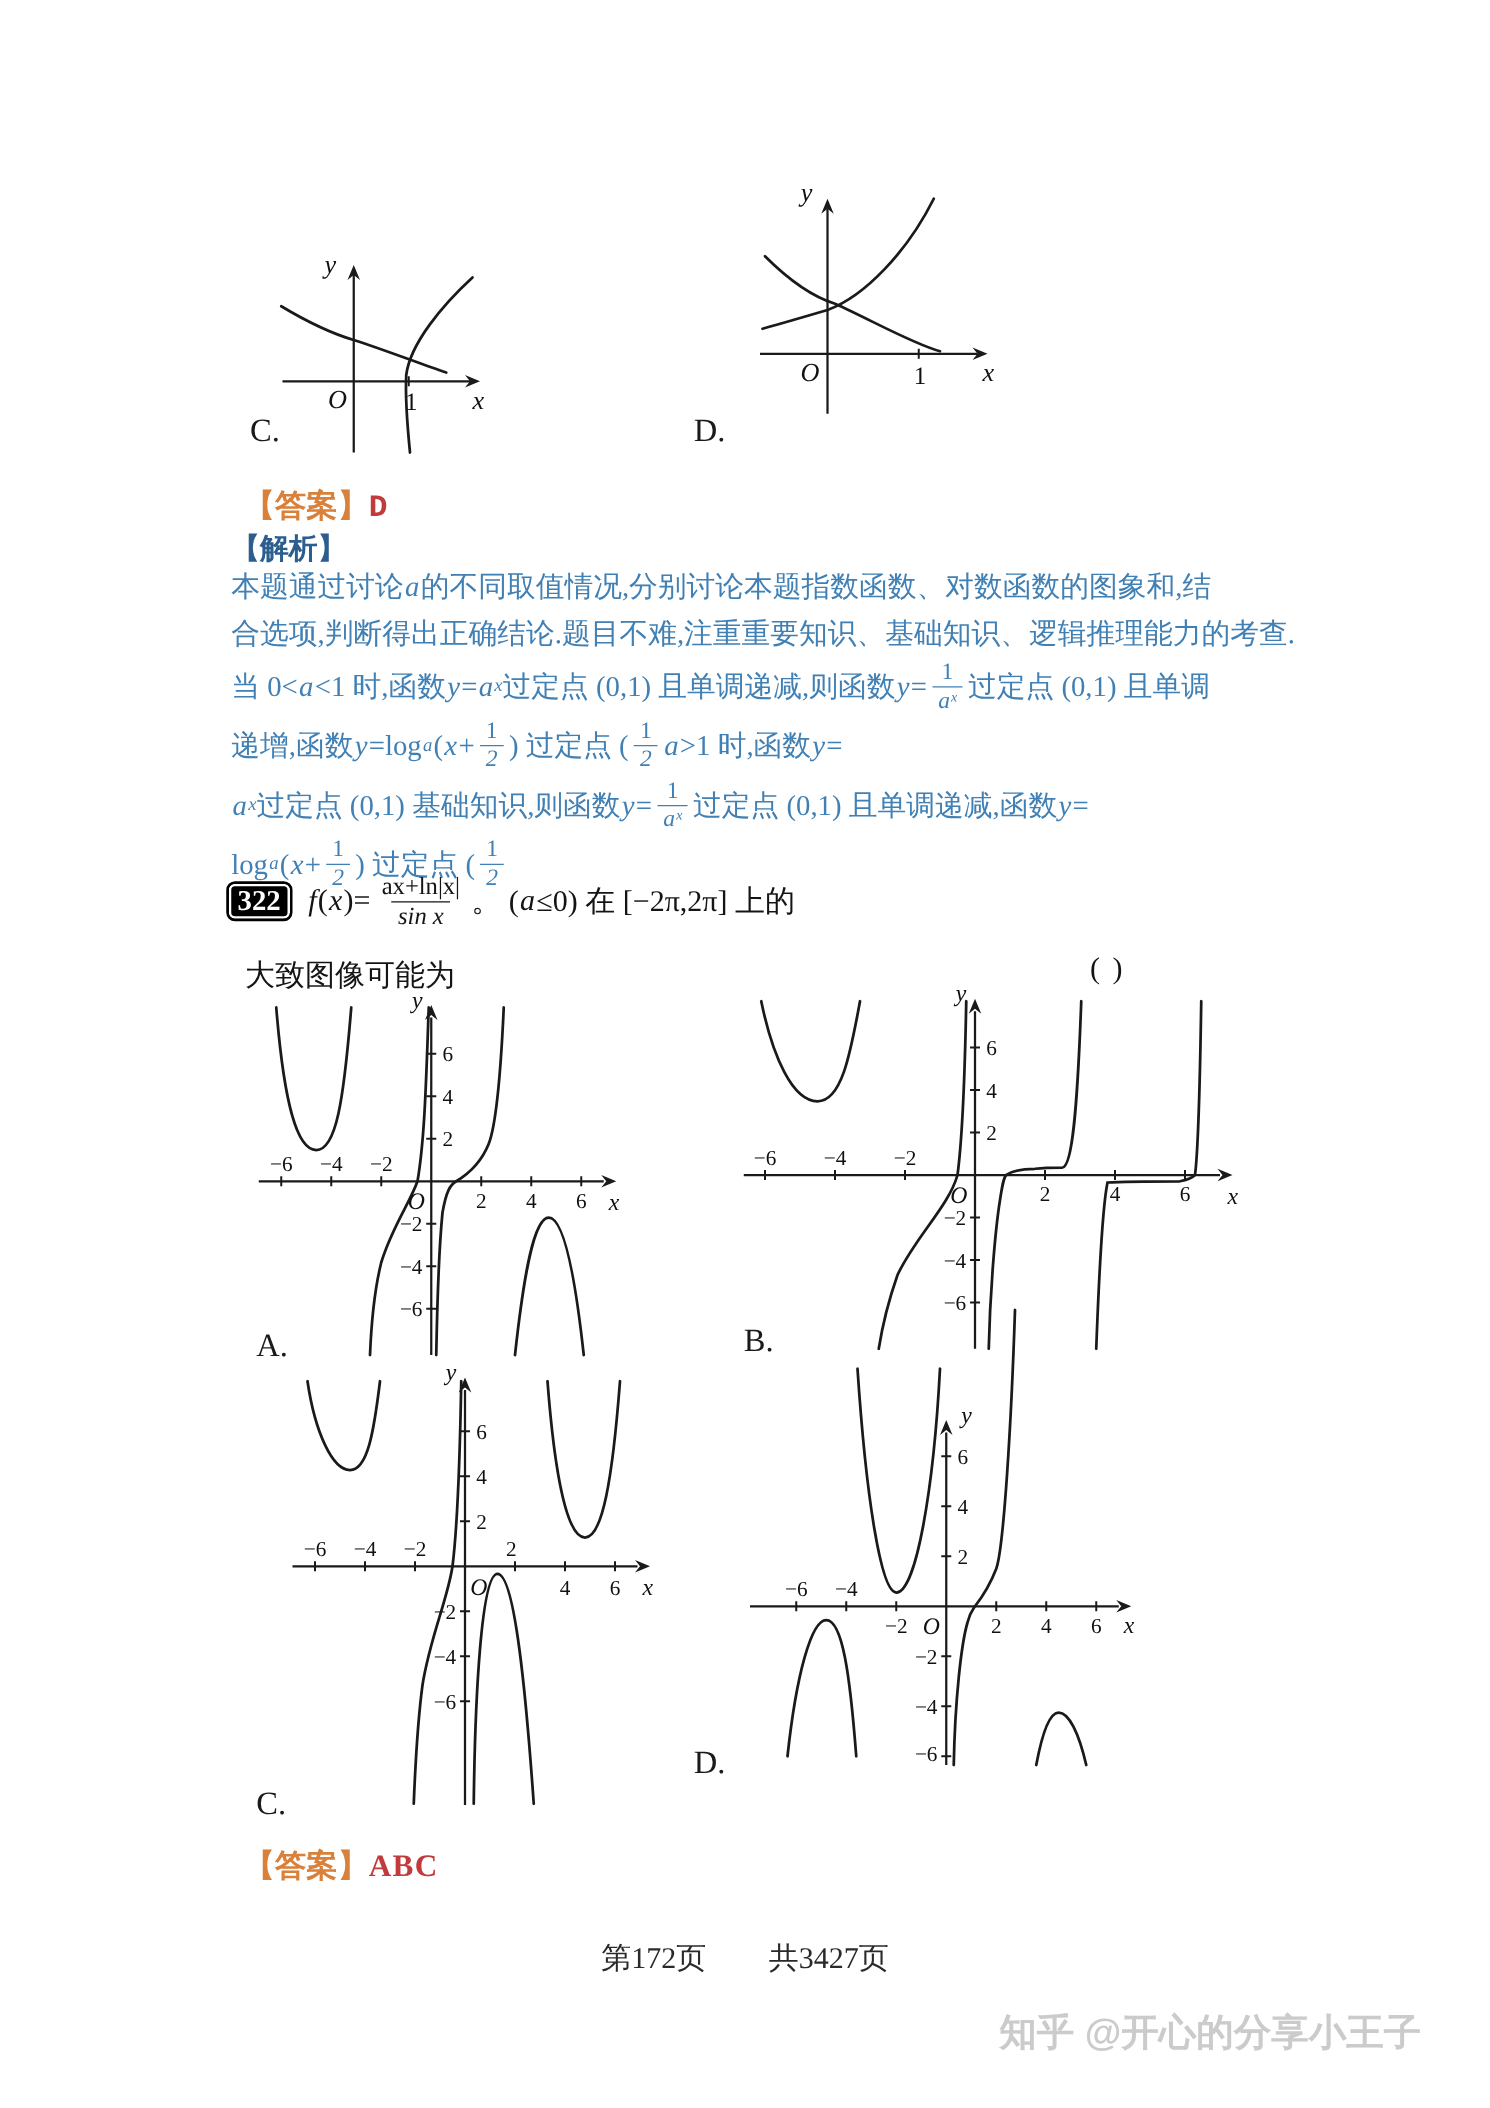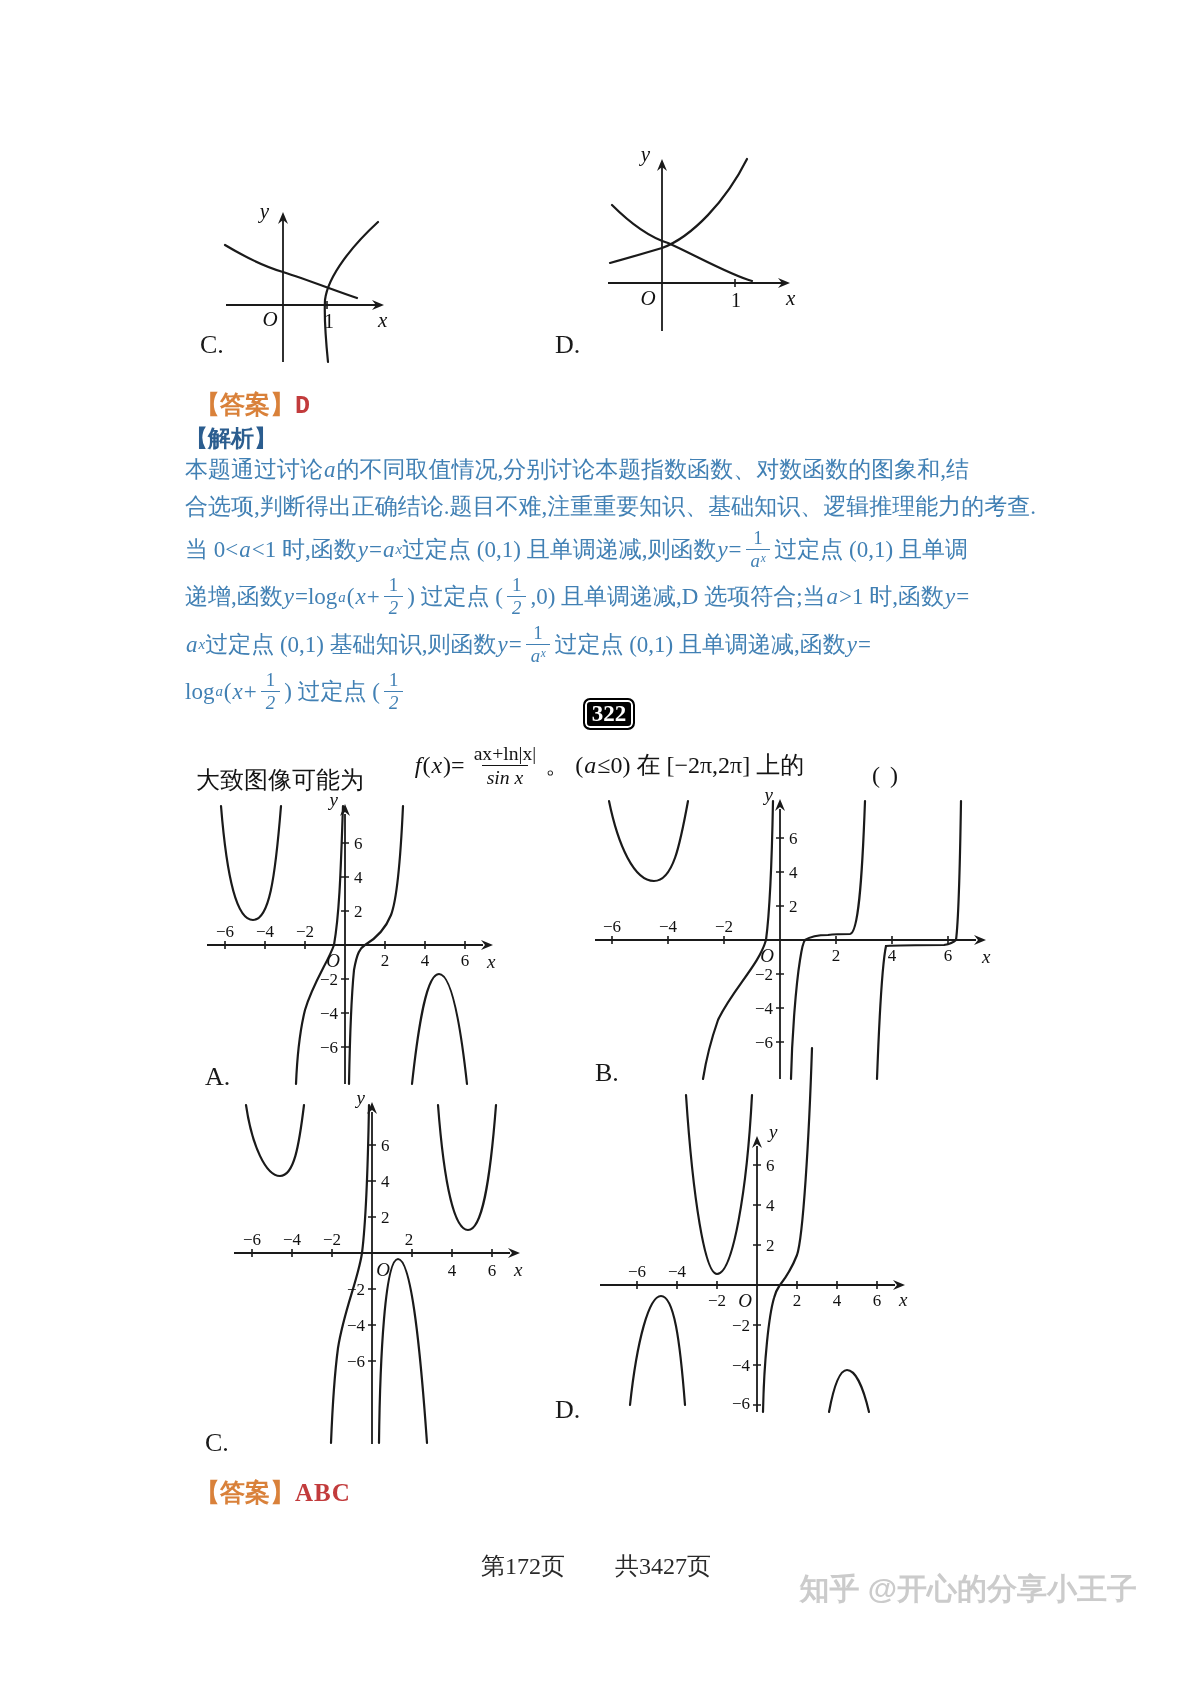--- a/index.html
+++ b/index.html
@@ -26,21 +26,21 @@
   
   .q-line1{display:flex;align-items:center;gap:12px;font-size:24px;color:#141414;width:900px;}
   .q-badge{background:#000;color:#fff;border-radius:7px;padding:1px 7px;font-weight:bold;
            font-size:23px;border:2px solid #000;box-shadow:inset 0 0 0 2px #fff;}
   .q-text{display:flex;align-items:center;flex-wrap:wrap;}
   .q-line2{font-size:24px;color:#141414;}
   .q-blank{font-size:24px;letter-spacing:2px;color:#141414;}
   
   .footer{left:0;top:1550px;width:100%;text-align:center;font-size:24px;color:#2a2a2a;}
   .footer span{margin:0 22px;}
-  .watermark{right:55px;top:1569px;font-size:30px;color:#cbcbcb;
+  .watermark{right:55px;top:1606px;font-size:30px;color:#cbcbcb;
              font-family:"Liberation Sans", sans-serif;font-weight:bold;}
   
   .axis{stroke:#1a1a1a;stroke-width:1.8;fill:none;}
   .tick{stroke:#1a1a1a;stroke-width:1.6;fill:none;}
   .curve{stroke:#1a1a1a;stroke-width:2.2;fill:none;stroke-linecap:round;}
   .ah{fill:#1a1a1a;stroke:none;}
   .gnum{font-family:"Liberation Serif",serif;font-size:17px;fill:#111;}
   .gvar{font-family:"Liberation Serif",serif;font-style:italic;font-size:19px;fill:#111;}
   .gnum-big{font-family:"Liberation Serif",serif;font-size:20px;fill:#111;}
   .gvar-big{font-family:"Liberation Serif",serif;font-style:italic;font-size:21px;fill:#111;}
@@ -127,21 +127,20 @@
         <span class="tok-t">+</span>
         <span class="frac">
           <span class="n">1</span>
           <span class="d">2</span>
         </span>
         <span class="tok-t">) 过定点 (</span>
         <span class="frac">
           <span class="n">1</span>
           <span class="d">2</span>
         </span>
-        <span class="tok-t">,0) 且单调递减,D 选项符合;当 </span>
         <span class="tok-m">a</span>
         <span class="tok-t">&gt;1 时,函数 </span>
         <span class="tok-m">y</span>
         <span class="tok-t">=</span>
       </span>
   </div>
   <div class="ana-line">
     <span class="q-text">
         <span class="tok-m">a</span>
         <sup class="tok-sup">x</sup>
@@ -170,21 +169,21 @@
         </span>
         <span class="tok-t">) 过定点 (</span>
         <span class="frac">
           <span class="n">1</span>
           <span class="d">2</span>
         </span>
       </span>
   </div>
 </div>
 
-<div class="abs q-line1" style="left:159px;top:698px;flex-direction:column;">
+<div class="abs q-line1" style="left:181px;top:698px;">
   <span class="q-badge">322</span>
   <span class="q-text">
       <span class="tok-m">f</span>
       <span class="tok-t">(</span>
       <span class="tok-m">x</span>
       <span class="tok-t">)=</span>
       <span class="frac">
         <span class="n">ax+ln|x|</span>
         <span class="d">sin x</span>
       </span>

